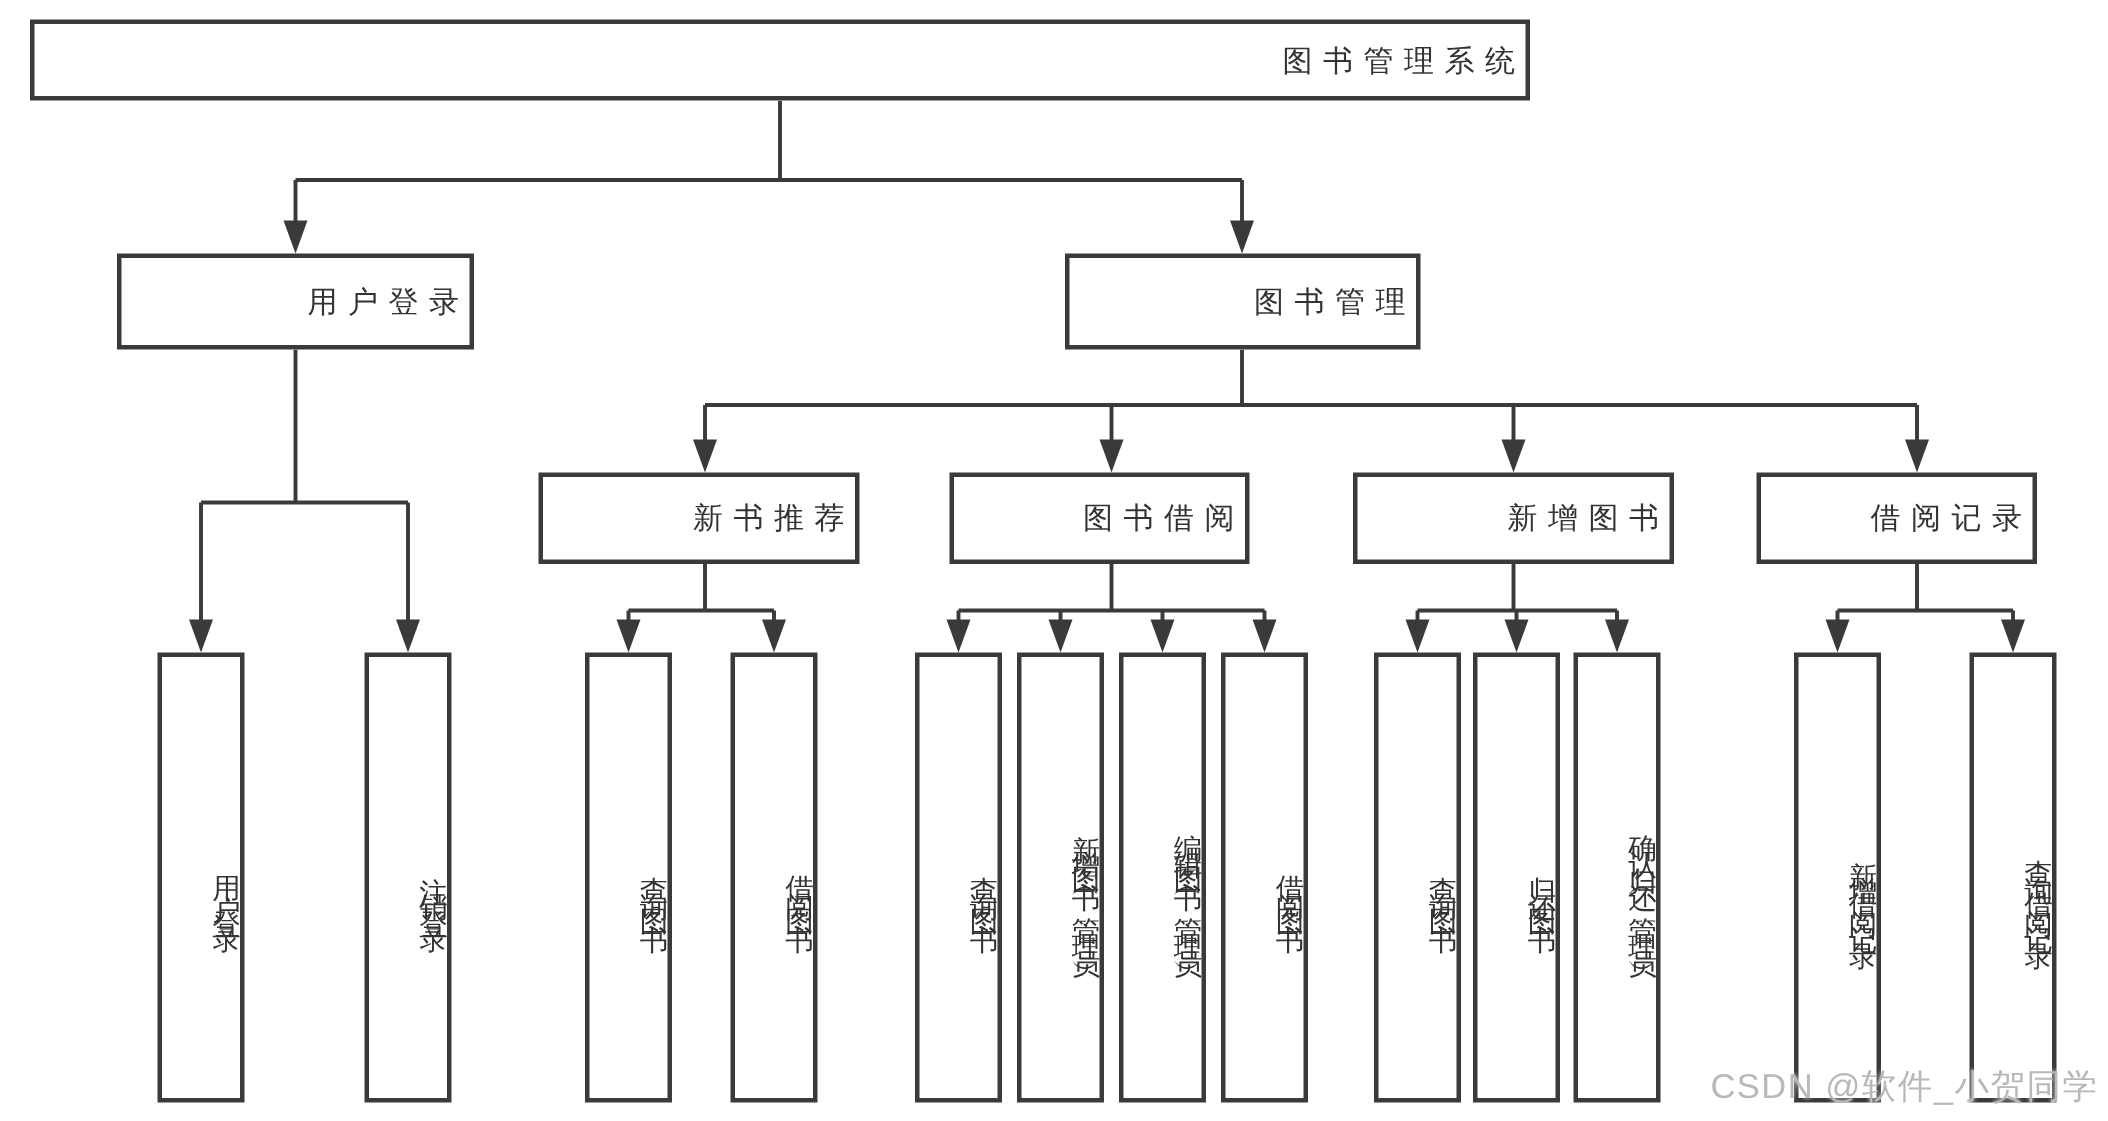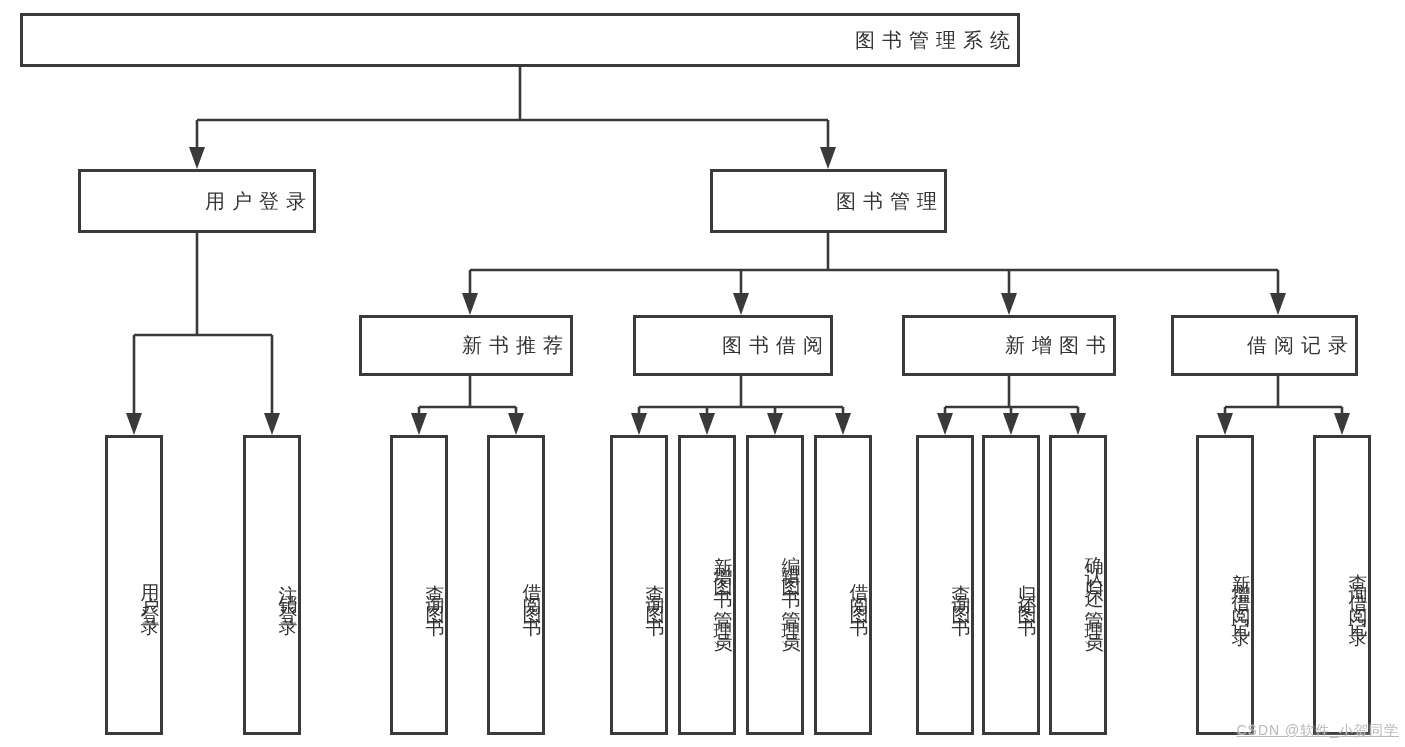--- a/index.html
+++ b/index.html
@@ -13,22 +13,22 @@
     border:3px solid var(--line,#3a3a3a); color:var(--text,#333333);
     display:flex; align-items:center; justify-content:flex-end; z-index:1;
   }
   .hlabel { font-size:20px; letter-spacing:7px; padding-left:7px; white-space:nowrap; }
   .vtext {
     writing-mode:vertical-rl; text-orientation:mixed;
     font-size:19px; letter-spacing:11px; line-height:1; padding-top:11px;
   }
   .watermark {
     position:absolute; right:6px; bottom:7px; z-index:2;
-    font-size:14px; letter-spacing:1px; color:var(--watermark,#b8b8b8);
-    text-shadow:0 0 3px rgba(255,255,255,0.9); white-space:nowrap;text-decoration:underline;
+    font-size:23px; letter-spacing:1px; color:var(--watermark,#b8b8b8);
+    text-shadow:0 0 3px rgba(255,255,255,0.9); white-space:nowrap;
   }
 </style>
 </head>
 <body>
 
 <div class="stage">
 
   <svg class="connector-layer" width="1405" height="747" viewBox="0 0 1405 747" aria-hidden="true">
     <g>
       <path class="cline" d="M520 67 V120 M197 120 H828 M197 120 V151 M828 120 V151"></path>

